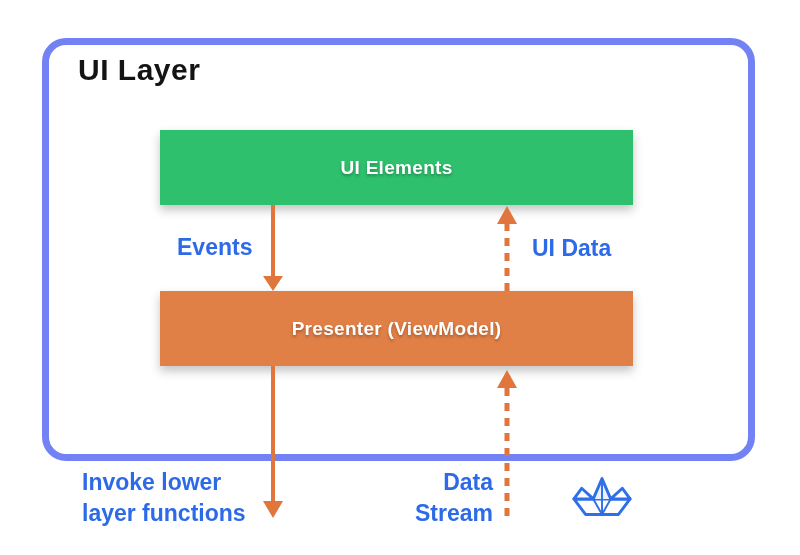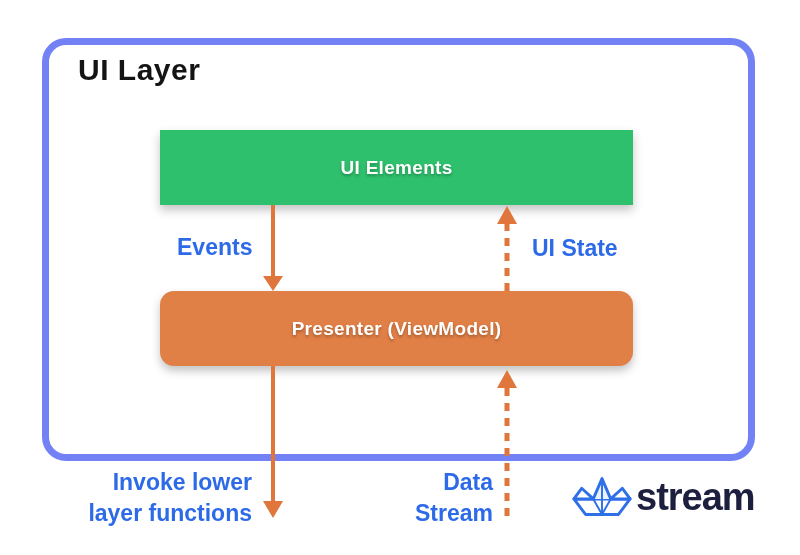--- a/index.html
+++ b/index.html
@@ -44,37 +44,37 @@
     box-shadow:0 5px 9px rgba(60,60,60,0.30);
   }
   .node-box .node-label{
     color:#fff;
     font-size:19px;
     font-weight:700;
     text-shadow:0 2px 3px rgba(0,0,0,0.28);
     letter-spacing:0.3px;
   }
   #ui-elements-box{top:130px;background:var(--green);}
-  #presenter-box{top:291px;background:var(--orange-box);border-radius:14px;}
+  #presenter-box{top:291px;background:var(--orange-box);}
   #arrow-layer{
     position:absolute;left:0;top:0;
     width:800px;height:555px;
     pointer-events:none;
   }
   .edge-label{
     position:absolute;
     color:var(--label-blue);
     font-size:23px;
     font-weight:700;
     line-height:31px;
     text-align:right;
   }
   #events-label{left:177px;top:232px;}
   #ui-state-label{left:532px;top:233px;}
-  #invoke-label{left:82px;top:467px;width:170px;text-align:right;}
+  #invoke-label{left:82px;top:467px;width:170px;text-align:left;}
   #data-stream-label{left:401px;top:467px;width:92px;text-align:right;}
   .logo{
     position:absolute;
     left:571px;top:472px;
     display:flex;align-items:center;
     gap:3px;
   }
   .logo-text{
     font-size:38px;
     font-weight:600;
@@ -110,37 +110,36 @@
     <polygon points="497,224 517,224 507,206" fill="#E0763B"></polygon>
 
     <line x1="273" y1="366" x2="273" y2="503" stroke-width="4" stroke="#E0763B"></line>
     <polygon points="263,501 283,501 273,518" fill="#E0763B"></polygon>
 
     <line x1="507" y1="516" x2="507" y2="387" stroke-width="5" stroke-dasharray="8 7" stroke="#E0763B"></line>
     <polygon points="497,388 517,388 507,370" fill="#E0763B"></polygon>
   </svg>
 
   <div class="edge-label" id="events-label">Events</div>
-  <div class="edge-label" id="ui-state-label">UI State</div>
+  <div class="edge-label" id="ui-state-label">UI Data</div>
   <div class="edge-label" id="invoke-label">Invoke lower layer functions</div>
   <div class="edge-label" id="data-stream-label">Data Stream</div>
 
   <div class="logo">
     <span class="boat-icon">
       <svg width="62" height="50" viewBox="0 0 64 50" fill="none" stroke="#2F6FE8" stroke-width="3" stroke-linejoin="round" stroke-linecap="round">
 
         <path d="M3 27 L61 27 L49 43 L15 43 Z" fill="#ffffff"></path>
 
         <path d="M23 27 L32 6 L41 27" fill="#EAF2FE"></path>
 
         <path d="M3 27 L23 27 L11 16 Z" fill="#ffffff"></path>
 
         <path d="M61 27 L41 27 L53 16 Z" fill="#ffffff"></path>
 
         <path d="M32 6 L32 43" stroke-width="2"></path>
         <path d="M32 43 L23 27" stroke-width="2"></path>
         <path d="M32 43 L41 27" stroke-width="2"></path>
       </svg>
     </span>
-    <span class="logo-text">stream</span>
   </div>
 
 </div>
 
 </body></html>

